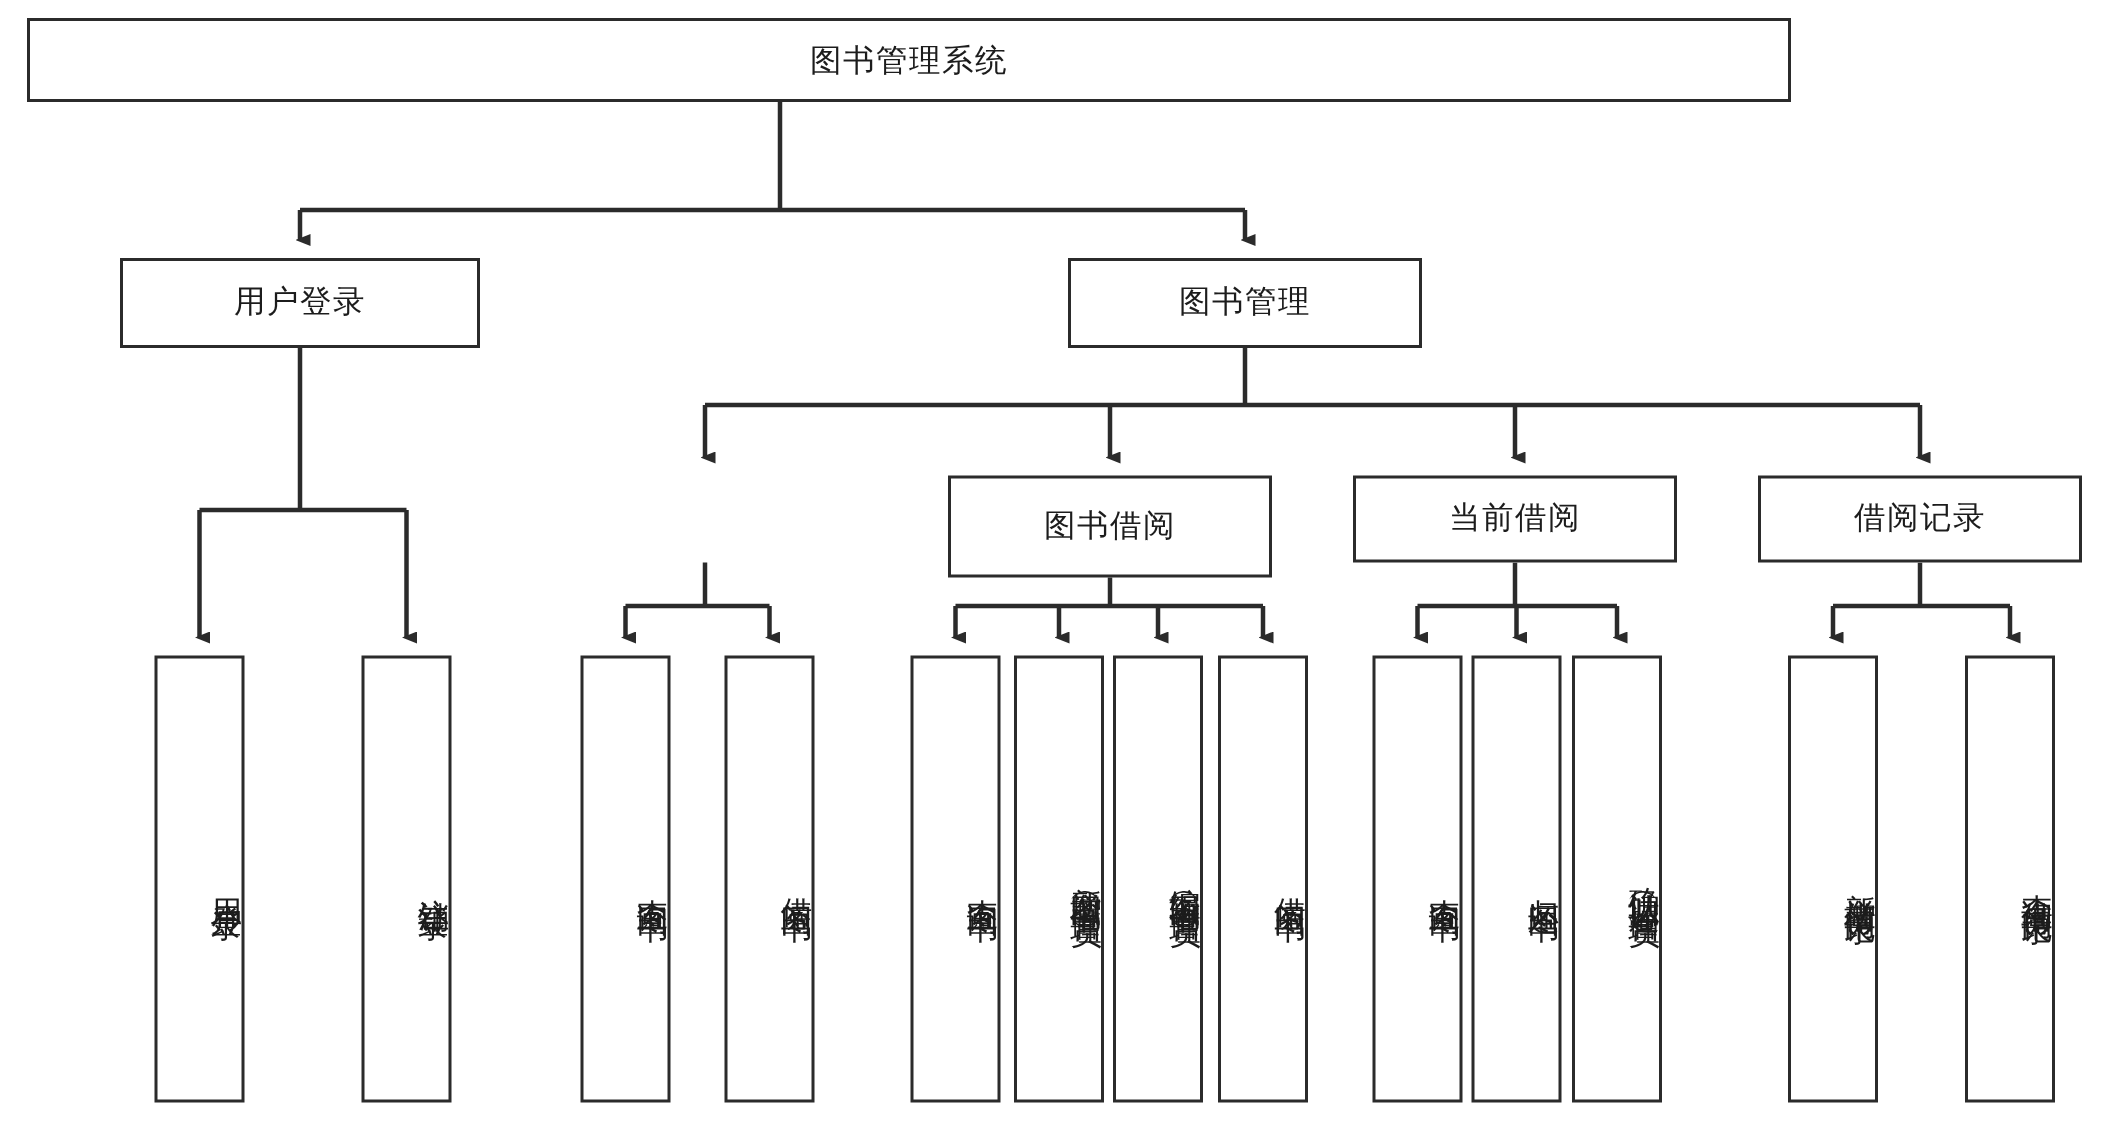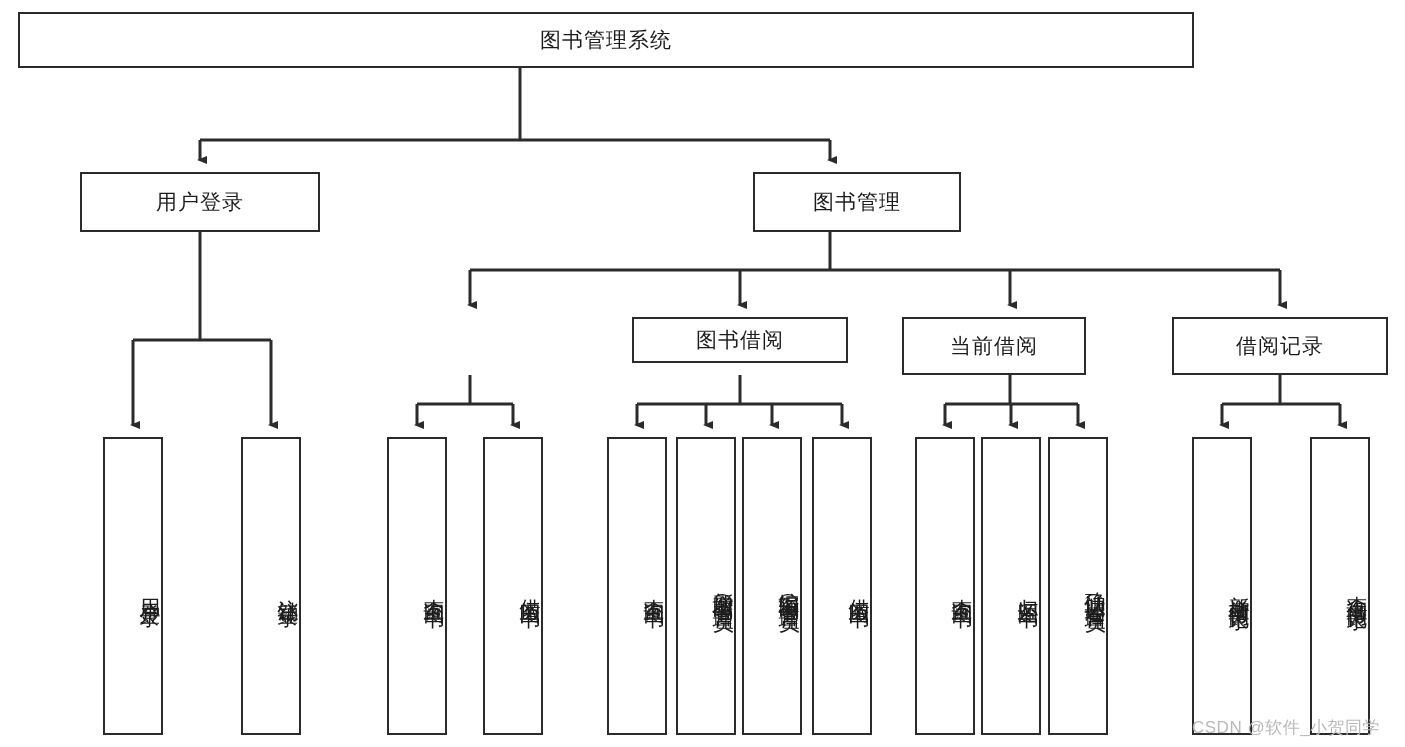--- a/index.html
+++ b/index.html
@@ -124,28 +124,28 @@
     </g>
   </svg>
 
   <div class="node node-root" style="left:18px; top:12px; width:1176px; height:56px;">
     <span>图书管理系统</span>
   </div>
 
   <div class="node node-h" style="left:80px; top:172px; width:240px; height:60px;">
     <span>用户登录</span>
   </div>
-  <div class="node node-h" style="left:712px; top:172px; width:208px; height:60px;margin-left:41px;">
+  <div class="node node-h" style="left:712px; top:172px; width:236px; height:60px;">
     <span>图书管理</span>
   </div>
 
-  <div class="node node-h" style="left:632px; top:317px; width:216px; height:46px;">
+  <div class="node node-h" style="left:632px; top:317px; width:216px; height:68px;">
     <span>图书借阅</span>
   </div>
-  <div class="node node-h" style="left:902px; top:317px; width:184px; height:58px;">
+  <div class="node node-h" style="left:902px; top:317px; width:216px; height:58px;">
     <span>当前借阅</span>
   </div>
   <div class="node node-h" style="left:1172px; top:317px; width:216px; height:58px;">
     <span>借阅记录</span>
   </div>
 
   <div class="node node-v" style="left:103px; top:437px; width:60px; height:298px;">
     <span class="vlabel">用户登录</span>
   </div>
   <div class="node node-v" style="left:241px; top:437px; width:60px; height:298px;">
@@ -178,15 +178,14 @@
   <div class="node node-v" style="left:1048px; top:437px; width:60px; height:298px;">
     <span class="vlabel">确认归还（管理员）</span>
   </div>
   <div class="node node-v" style="left:1192px; top:437px; width:60px; height:298px;">
     <span class="vlabel">新增借阅记录</span>
   </div>
   <div class="node node-v" style="left:1310px; top:437px; width:60px; height:298px;">
     <span class="vlabel">查询借阅记录</span>
   </div>
 
-  <div class="watermark" style="left:1192px; top:716px;">CSDN @软件_小贺同学</div>
 
 </div>
 
 </body></html>

